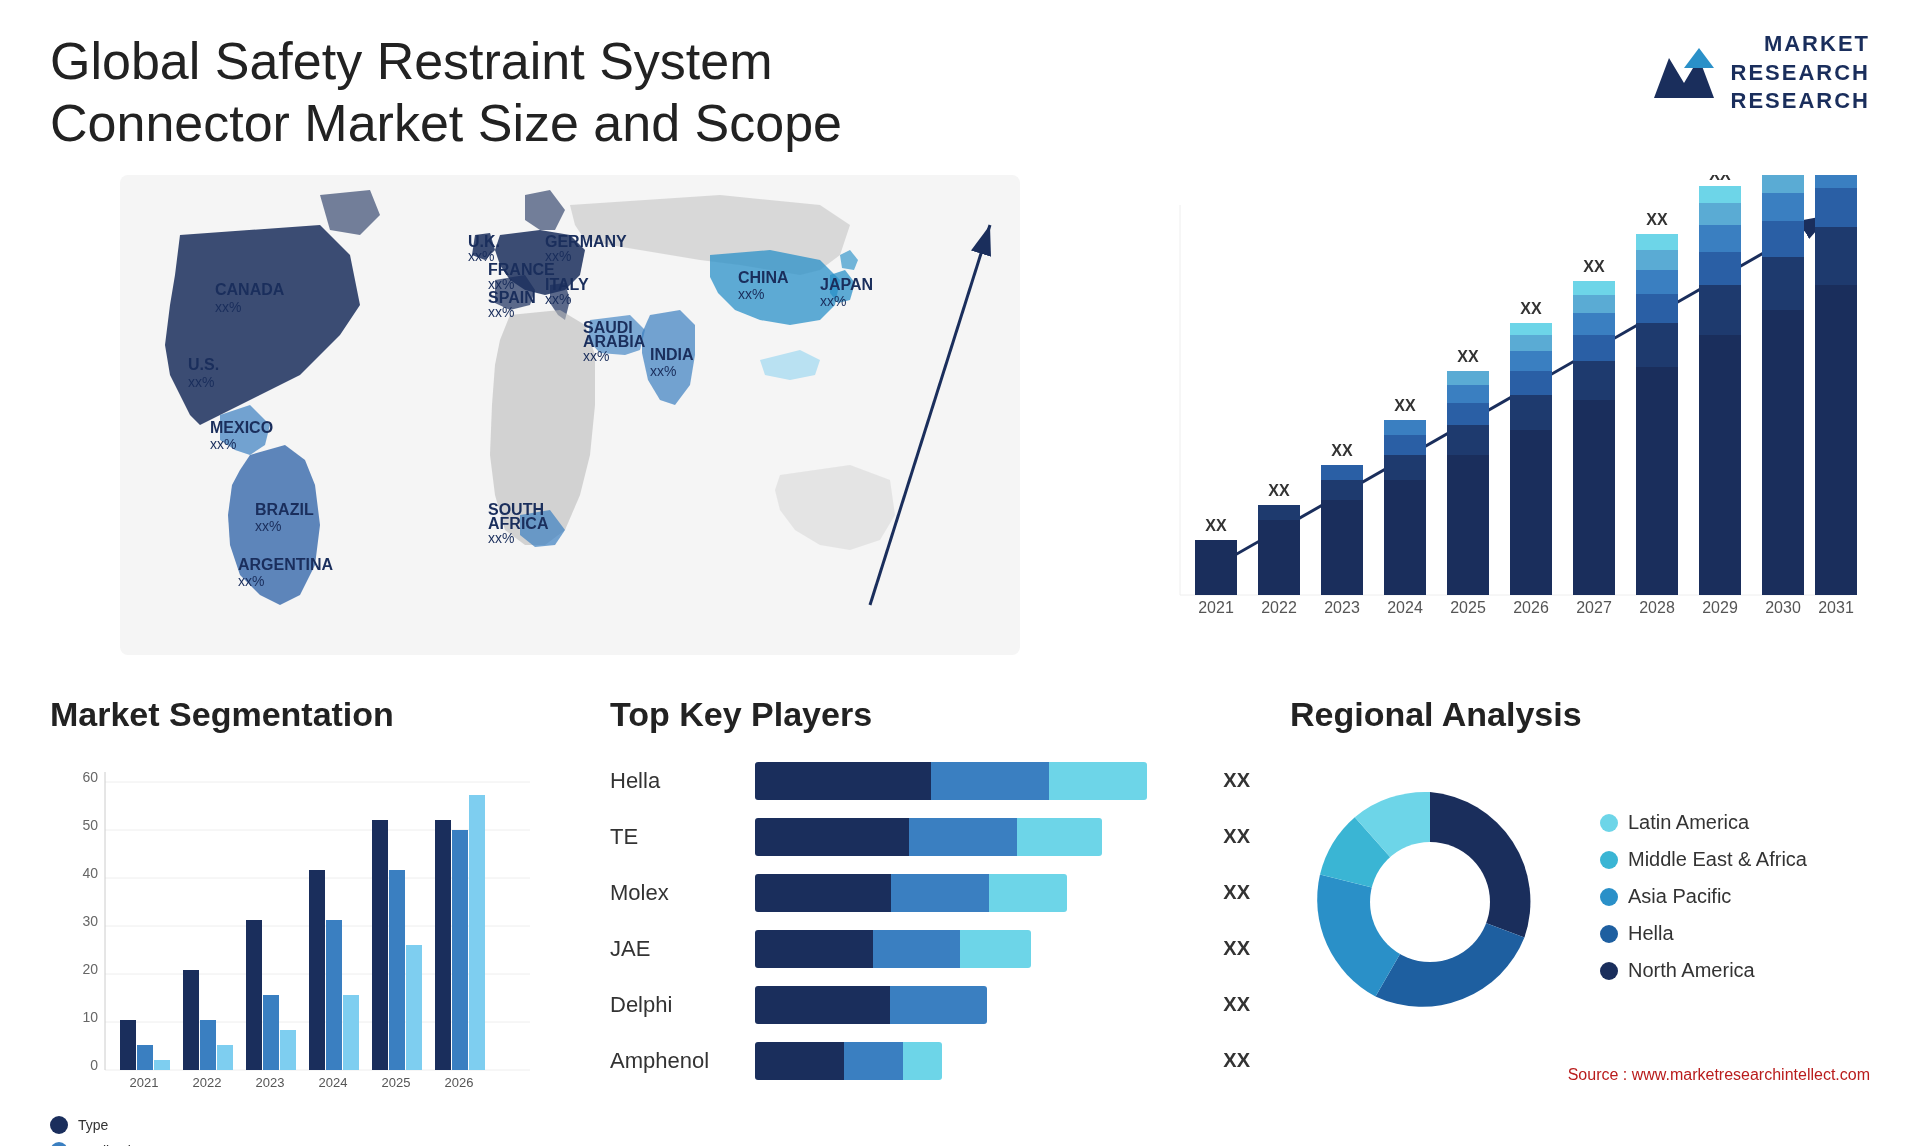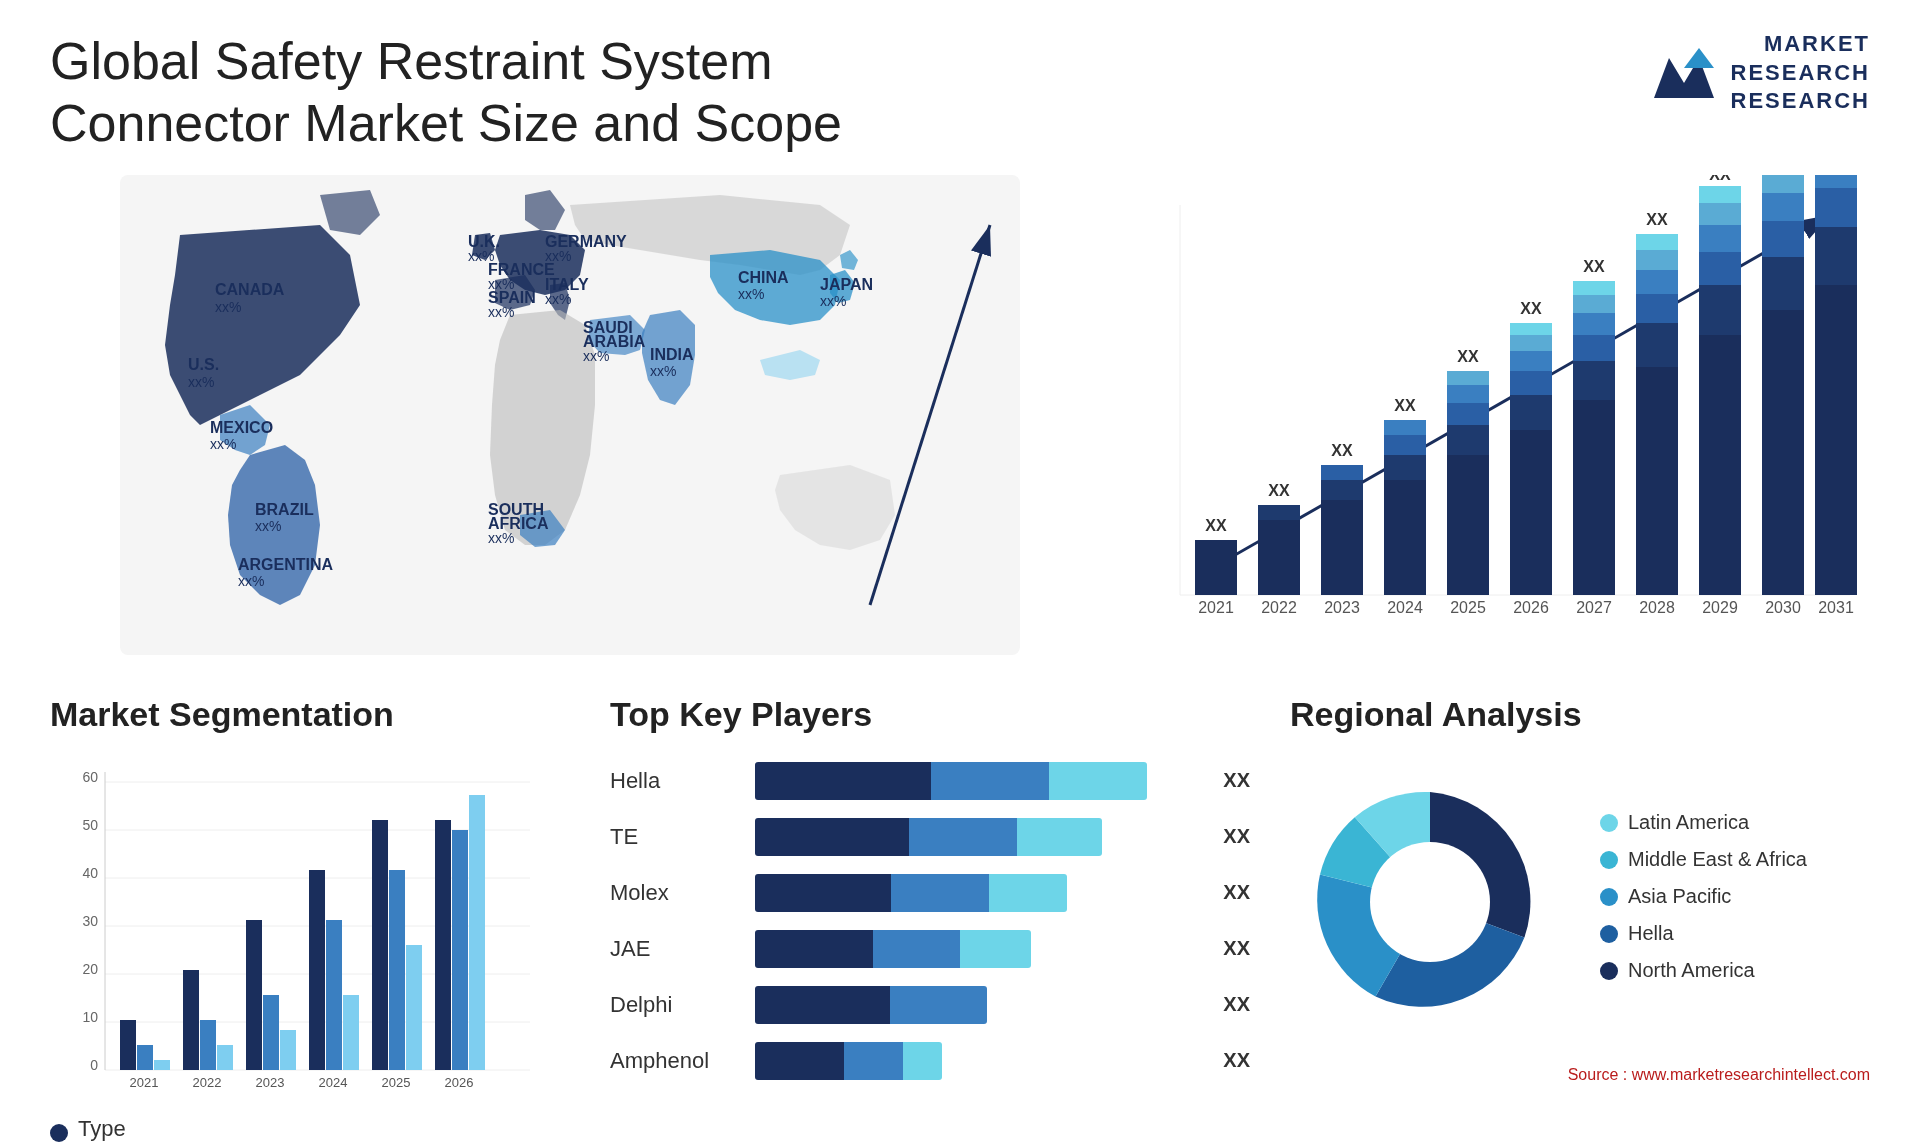--- a/index.html
+++ b/index.html
@@ -121,24 +121,24 @@
       width: 100%;
       height: 340px;
     }
 
     .seg-legend {
       margin-top: 10px;
     }
 
     .seg-legend-item {
       display: flex;
-      align-items: flex-end;
+      align-items: center;
       gap: 10px;
       margin-bottom: 8px;
-      font-size: 22px;
+      font-size: 14px;
       color: #333;
     }
 
     .legend-dot {
       width: 18px;
       height: 18px;
       border-radius: 50%;
       flex-shrink: 0;
     }
 

